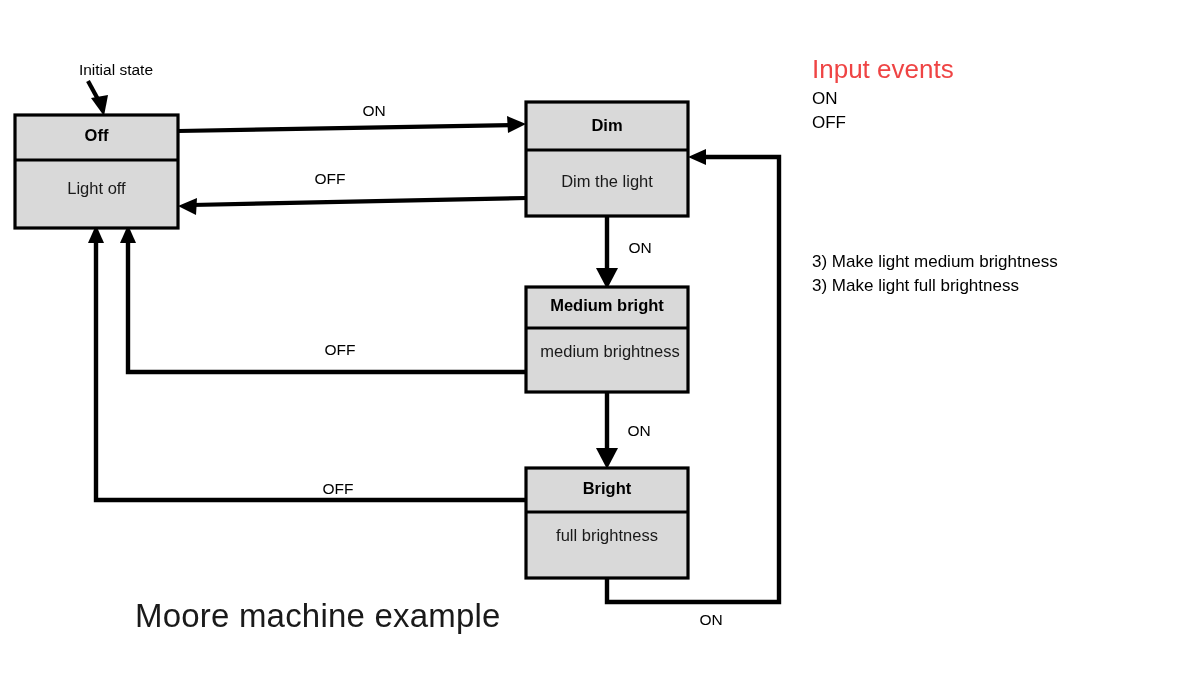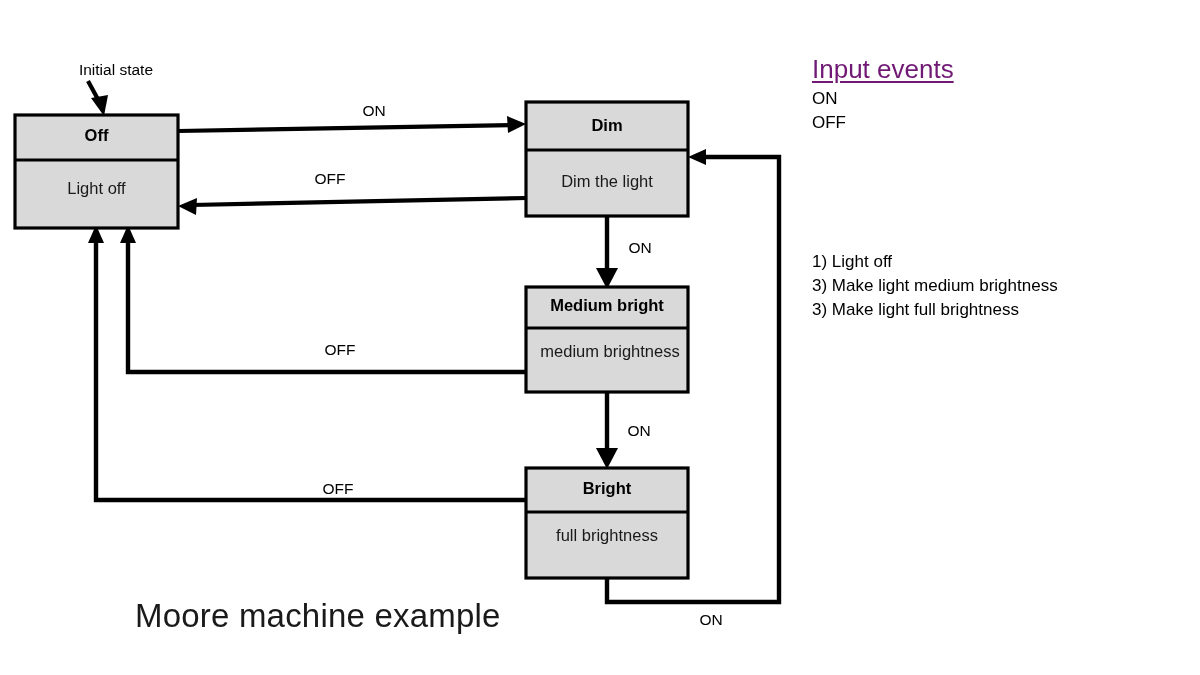--- a/index.html
+++ b/index.html
@@ -85,22 +85,21 @@
     text-anchor: start;
     dominant-baseline: middle;
     letter-spacing: 0.2px;
   }
   .panel {
     position: absolute;
   }
   .panel-heading {
     font-size: 26px;
     font-weight: normal;
-    color: #701a75;
-    text-decoration: underline;
+    color: #ef4444;
     text-underline-offset: 3px;
     line-height: 1.15;
     white-space: nowrap;
   }
   .panel-list {
     margin: 2px 0 0 0;
     padding: 0;
     list-style: none;
   }
   .panel-list li {
@@ -202,19 +201,18 @@
   <div class="panel" id="events-panel">
     <div class="panel-heading">Input events</div>
     <ul class="panel-list">
       <li>ON</li>
       <li>OFF</li>
     </ul>
   </div>
 
   <div class="panel" id="actions-panel">
     <ul class="panel-list">
-      <li>1) Light off</li>
       <li>3) Make light medium brightness</li>
       <li>3) Make light full brightness</li>
     </ul>
   </div>
 
 </div>
 
 </body></html>

